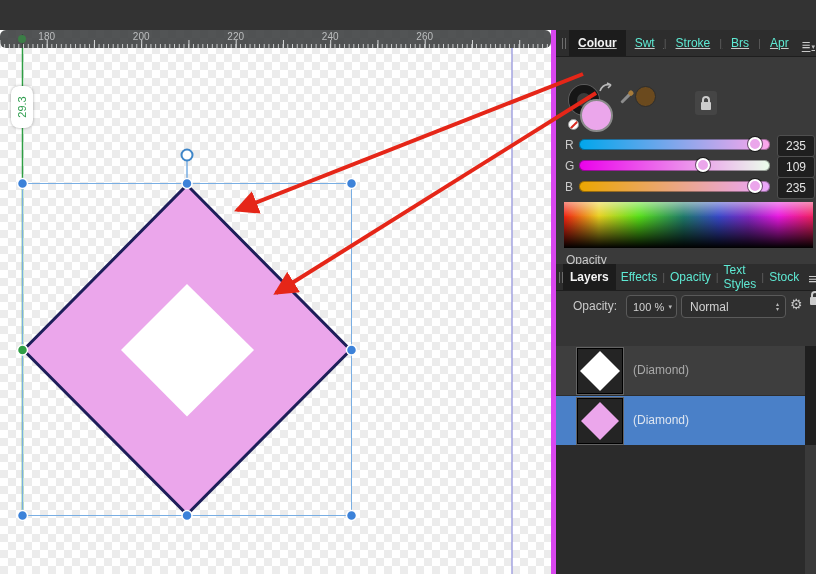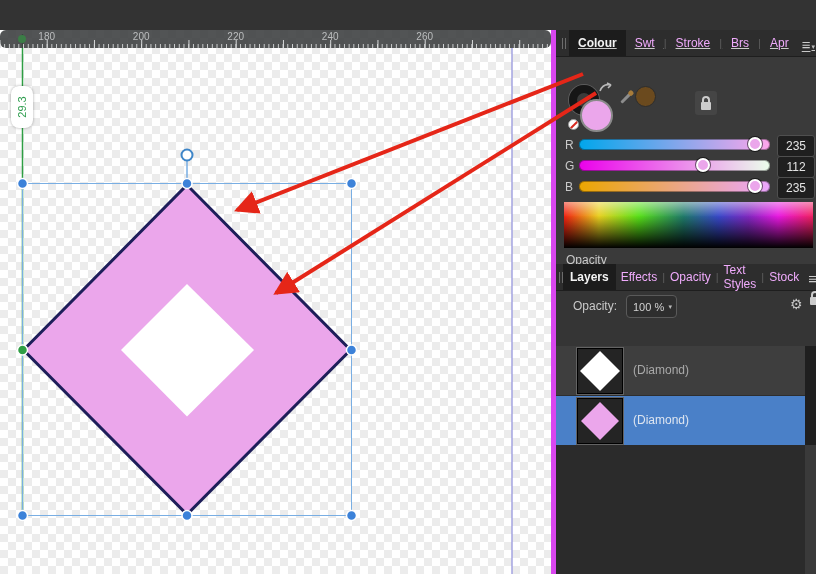--- a/index.html
+++ b/index.html
@@ -25,21 +25,21 @@
   svg{display:block;}
   #shapes-svg{position:absolute;left:0;top:0;z-index:5;}
   #arrows-svg{position:absolute;left:0;top:0;z-index:50;pointer-events:none;}
   
   #panel{position:absolute;left:551px;top:30px;width:265px;height:544px;background:#3a3a3a;
     border-left:5px solid #d946ef;z-index:10;color:#c9c9c9;font-size:12px;text-decoration:underline;}
   .tabbar{position:relative;height:26px;background:#2d2d2d;border-bottom:1px solid #1e1e1e;
     display:flex;align-items:stretch;}
   .grip{width:10px;display:flex;align-items:center;justify-content:center;gap:2px;margin-left:3px;}
   .grip i{display:block;width:1px;height:11px;background:#6c6c6c;}
-  .tab{display:flex;align-items:center;padding:0 9px;color:#f0abfc;cursor:default;}
+  .tab{display:flex;align-items:center;padding:0 9px;color:#5eead4;cursor:default;}
   .tab.active{background:#1c1c1c;color:#f4f4f4;font-weight:bold;}
   .tabsep{display:flex;align-items:center;color:#5c5c5c;font-size:11px;}
   .menu-btn{margin-left:auto;display:flex;align-items:flex-end;padding:3px 6px 5px 4px;color:#cccccc;}
   .menu-btn .bars{font-size:15px;line-height:13px;}
   .menu-btn .mcaret{font-size:7px;color:#bbb;margin-left:1px;}
   .slider-label{position:absolute;font-size:12px;color:#c9c9c9;}
   .track{position:absolute;height:11px;border-radius:6px;box-shadow:inset 0 0 0 1px rgba(0,0,0,.35);}
   .handle{position:absolute;width:14px;height:14px;border-radius:50%;background:#eba6eb;
     border:2px solid #fff;box-shadow:0 0 0 1px rgba(0,0,0,.55);box-sizing:border-box;}
   .valbox{position:absolute;width:36px;height:20px;background:#1f1f1f;border:1px solid #4f4f4f;
@@ -161,21 +161,21 @@
       </div>
 
       <span class="slider-label" style="left:9px;top:81px;">R</span>
       <div class="track" style="left:23px;top:82px;width:191px;background:linear-gradient(to right,rgb(0,166,235),rgb(255,166,235));"></div>
       <div class="handle" style="left:192px;top:80px;"></div>
       <div class="valbox" style="left:221px;top:78px;">235</div>
 
       <span class="slider-label" style="left:9px;top:102px;">G</span>
       <div class="track" style="left:23px;top:103px;width:191px;background:linear-gradient(to right,rgb(235,0,235),rgb(235,255,235));"></div>
       <div class="handle" style="left:140px;top:101px;"></div>
-      <div class="valbox" style="left:221px;top:99px;">112</div>
+      <div class="valbox" style="left:221px;top:99px;">109</div>
 
       <span class="slider-label" style="left:9px;top:123px;">B</span>
       <div class="track" style="left:23px;top:124px;width:191px;background:linear-gradient(to right,rgb(235,166,0),rgb(235,166,255));"></div>
       <div class="handle" style="left:192px;top:122px;"></div>
       <div class="valbox" style="left:221px;top:120px;">235</div>
 
       <div style="position:absolute;left:8px;top:145px;width:249px;height:46px;
         background:
           linear-gradient(to bottom,rgba(255,255,255,.5) 0%,rgba(255,255,255,0) 32%),
           linear-gradient(to bottom,rgba(0,0,0,0) 30%,rgba(0,0,0,1) 100%),
@@ -213,20 +213,27 @@
           <span class="mcaret">▾</span>
         </span>
       </div>
 
       <div style="position:absolute;left:0;top:27px;width:265px;height:29px;margin-left:8px;">
         <span style="position:absolute;left:9px;top:8px;">Opacity:</span>
         <div class="dropdown" style="position:absolute;left:62px;top:4px;width:49px;height:21px;">
           <span style="padding-left:6px;font-size:11px;">100 %</span>
           <span style="margin-left:auto;padding-right:4px;font-size:7px;color:#bbb;">▾</span>
         </div>
+        <div class="dropdown" style="position:absolute;left:117px;top:4px;width:103px;height:21px;">
+          <span style="padding-left:8px;">Normal</span>
+          <span class="caret-stack">
+            <span>▴</span>
+              <span>▾</span>
+          </span>
+        </div>
         <span style="position:absolute;left:226px;top:5px;font-size:14px;color:#c4c4c4;">⚙</span>
         <span style="position:absolute;left:246px;top:4px;">
           <span class="lock" style="margin-top:2px;display:block;"></span>
         </span>
       </div>
 
       <div style="position:absolute;left:0;top:82px;width:265px;height:228px;background:#2b2b2b;">
         <div class="layer-row" style="top:0;background:#3e3e3e;border-bottom:1px solid #2e2e2e;">
           <span class="thumb">
             <svg width="44" height="44" viewBox="0 0 44 44">

